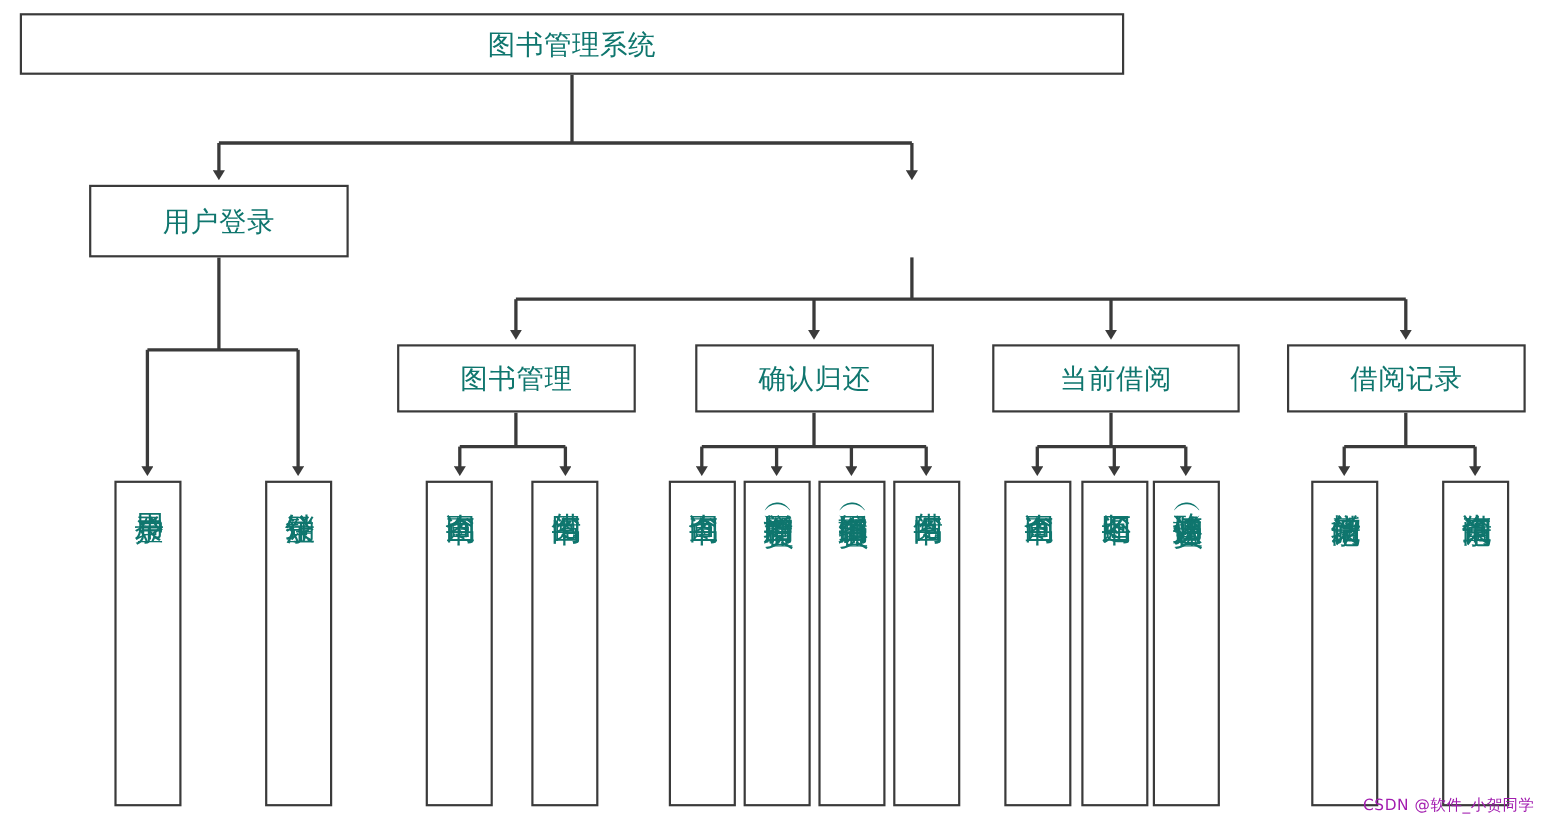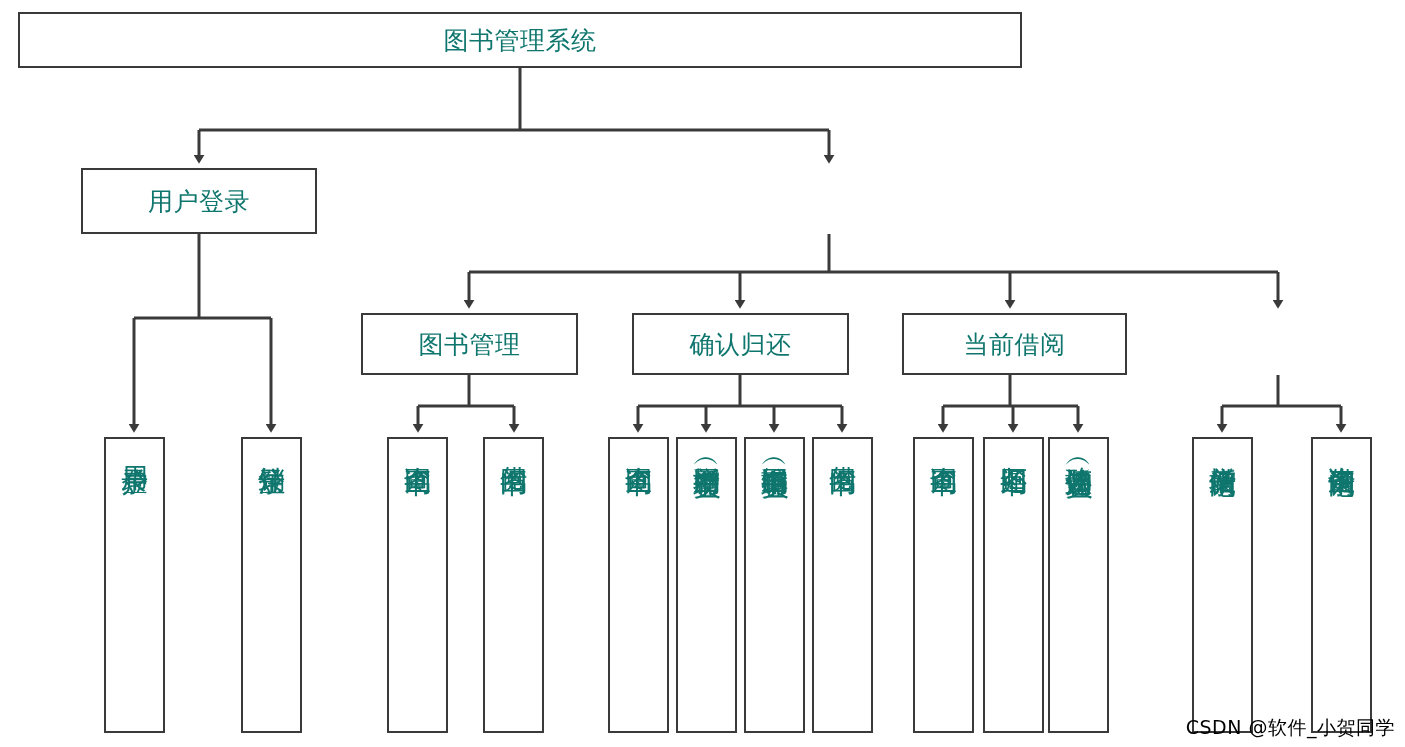--- a/index.html
+++ b/index.html
@@ -54,22 +54,22 @@
     text-orientation: upright;
     font-size: 27px;
     line-height: 1.06;
     letter-spacing: 1px;
     white-space: nowrap;
   }
   #watermark {
     position: absolute;
     right: 10px;
     bottom: 6px;
-    font-size: 19px;
-    color: #000000;
+    font-size: 14px;
+    color: #a21caf;
     letter-spacing: 0.5px;
     white-space: nowrap;
   }
 </style>
 </head>
 <body>
 
 <div id="canvas">
 
   <svg class="edges" viewBox="0 0 1405 747">
@@ -132,20 +132,23 @@
 
   <div class="node horizontal" style="left:361px; top:313px; width:217px; height:62px;">
     <span class="lbl">图书管理</span>
   </div>
   <div class="node horizontal" style="left:632px; top:313px; width:217px; height:62px;">
     <span class="lbl">确认归还</span>
   </div>
   <div class="node horizontal" style="left:902px; top:313px; width:225px; height:62px;">
     <span class="lbl">当前借阅</span>
   </div>
+  <div class="node horizontal" style="left:1170px; top:313px; width:217px; height:62px;">
+    <span class="lbl">借阅记录</span>
+  </div>
 
   <div class="node vertical" style="left:104px; top:437px; width:61px; height:296px;">
     <span class="lbl">用户登录</span>
   </div>
   <div class="node vertical" style="left:241px; top:437px; width:61px; height:296px;">
     <span class="lbl">注销登录</span>
   </div>
   <div class="node vertical" style="left:387px; top:437px; width:61px; height:296px;">
     <span class="lbl">查询图书</span>
   </div>

